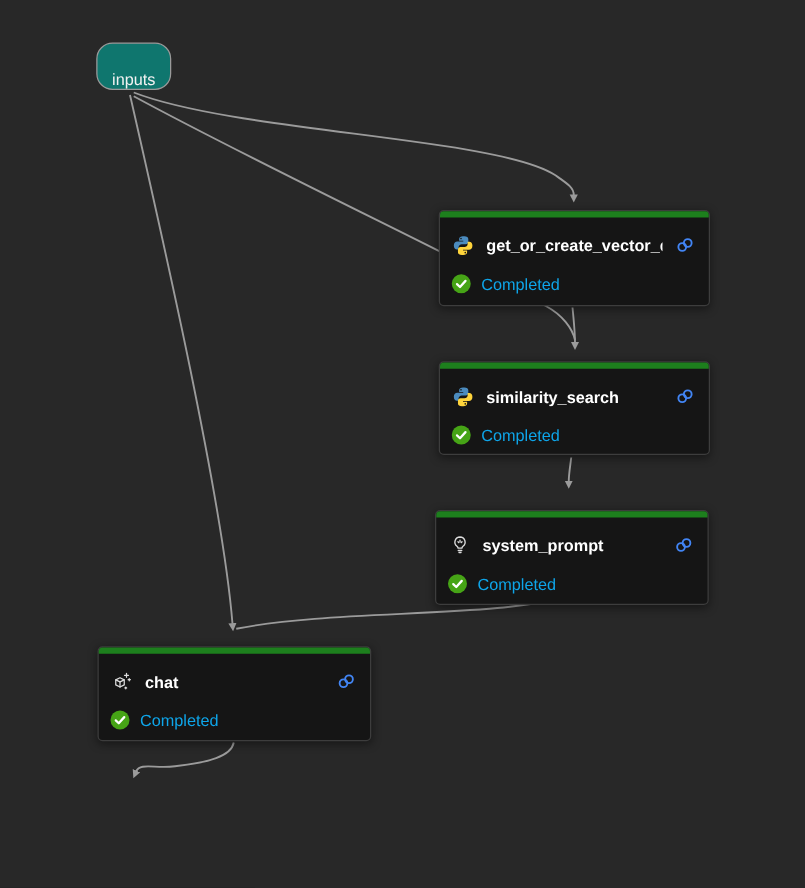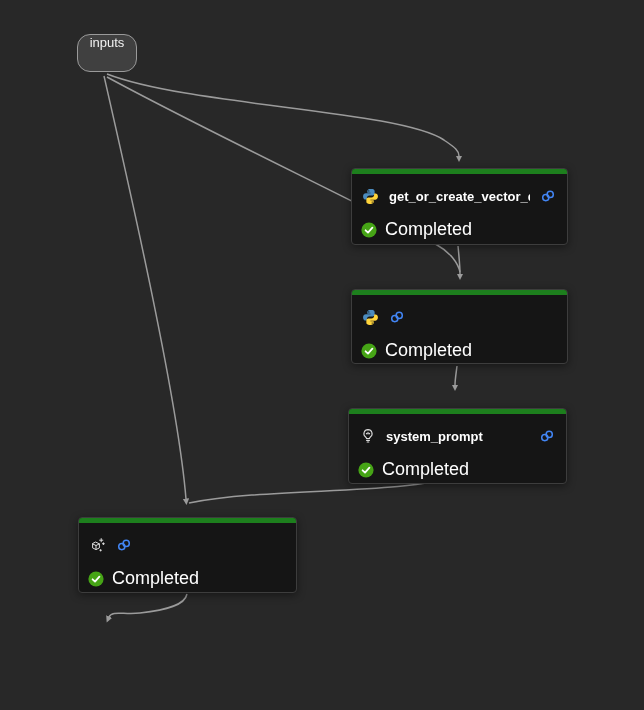--- a/index.html
+++ b/index.html
@@ -15,22 +15,22 @@
   }
   #edge-layer{
     position:absolute;left:0;top:0;width:644px;height:710px;
     z-index:1;
   }
   .edge{fill:none;stroke:#9b9b9b;stroke-width:1.5px;}
 
   
   .terminal{
     position:absolute;z-index:2;
-    display:flex;align-items:flex-start;justify-content:center;
-    background:#404040;
+    display:flex;align-items:flex-end;justify-content:center;
+    background:#0f766e;
     border:1.5px solid #9a9a9a;
     border-radius:13px;
     color:#f2f2f2;
     font-size:13px;
     box-sizing:border-box;
     cursor:pointer;
   }
   #terminal-inputs{left:77px;top:34px;width:60px;height:38px;}
   #terminal-outputs{left:78px;top:630px;width:60px;height:38px;}
 
@@ -54,21 +54,21 @@
   }
   .node-title{
     flex:1;
     color:#ffffff;font-size:13px;font-weight:bold;
     white-space:nowrap;overflow:hidden;
   }
   .status-row{
     display:flex;align-items:center;gap:8px;
     padding:12px 10px 0 9px;
   }
-  .status-text{color:#ffffff;font-size:18px;}
+  .status-text{color:#0ea5e9;font-size:13px;}
   .tool-icon{width:17px;height:17px;flex:0 0 auto;display:flex;align-items:center;justify-content:center;}
   .link-btn{width:16px;height:16px;flex:0 0 auto;display:flex;align-items:center;justify-content:center;cursor:pointer;}
   .check-icon{width:16px;height:16px;flex:0 0 auto;}
 
   #node-vectordb{left:351px;top:168px;width:217px;height:77px;}
   #node-similarity{left:351px;top:289px;width:217px;height:75px;}
   #node-systemprompt{left:348px;top:408px;width:219px;height:76px;}
   #node-chat{left:78px;top:517px;width:219px;height:76px;}
 </style>
 </head>
@@ -123,20 +123,21 @@
 
   <div class="node" id="node-similarity">
     <div class="node-topbar"></div>
     <div class="title-row">
       <span class="tool-icon">
         <svg width="17" height="17" viewBox="0 0 16 16">
           <path fill="#4B8BBE" d="M7.9 1C6.2 1 5 1.6 5 3v1.4h3.1v.5H3.6C2.2 4.9 1 6 1 7.9s1 3 2.4 3h1.2V9.3C4.6 8 5.7 7 7 7h3c1 0 1.9-.8 1.9-1.9V3c0-1.4-1.2-2-2.9-2h-1.1zM6.4 2.1c.34 0 .62.28.62.62s-.28.62-.62.62-.62-.28-.62-.62.28-.62.62-.62z"></path>
           <path fill="#FFD43B" d="M8.1 15c1.7 0 2.9-.6 2.9-2v-1.4H7.9v-.5h4.5c1.4 0 2.6-1.1 2.6-3s-1-3-2.4-3h-1.2v1.6C11.4 8 10.3 9 9 9H6c-1 0-1.9.8-1.9 1.9V13c0 1.4 1.2 2 2.9 2h1.1zm1.5-1.1c-.34 0-.62-.28-.62-.62s.28-.62.62-.62.62.28.62.62-.28.62-.62.62z"></path>
         </svg>
       </span>
+      <span class="node-title">similarity_search</span>
       <span class="link-btn">
         <svg width="16" height="16" viewBox="0 0 16 16" fill="none" stroke="#4285f4" stroke-width="1.5">
           <circle cx="5.8" cy="9.6" r="3.1"></circle>
           <circle cx="10.2" cy="6.4" r="3.1"></circle>
         </svg>
       </span>
     </div>
     <div class="status-row">
       <svg class="check-icon" viewBox="0 0 16 16">
         <circle cx="8" cy="8" r="7.6" fill="#46a416"></circle>
@@ -180,20 +181,21 @@
       <span class="tool-icon">
         <svg width="17" height="17" viewBox="0 0 17 17" fill="none" stroke="#dcdcdc" stroke-width="1" stroke-linejoin="round" stroke-linecap="round">
           <path d="M7 5.2 10.4 6.9v4L7 12.6 3.6 10.9v-4z"></path>
           <path d="M3.6 6.9 7 8.5l3.4-1.6"></path>
           <path d="M7 8.5v4.1"></path>
           <path d="M12.2 1.6v3.2M10.6 3.2h3.2"></path>
           <path d="M14.4 5.8v1.8M13.5 6.7h1.8"></path>
           <path d="M11.6 12.6v1.4M10.9 13.3h1.4"></path>
         </svg>
       </span>
+      <span class="node-title">chat</span>
       <span class="link-btn">
         <svg width="16" height="16" viewBox="0 0 16 16" fill="none" stroke="#4285f4" stroke-width="1.5">
           <circle cx="5.8" cy="9.6" r="3.1"></circle>
           <circle cx="10.2" cy="6.4" r="3.1"></circle>
         </svg>
       </span>
     </div>
     <div class="status-row">
       <svg class="check-icon" viewBox="0 0 16 16">
         <circle cx="8" cy="8" r="7.6" fill="#46a416"></circle>

